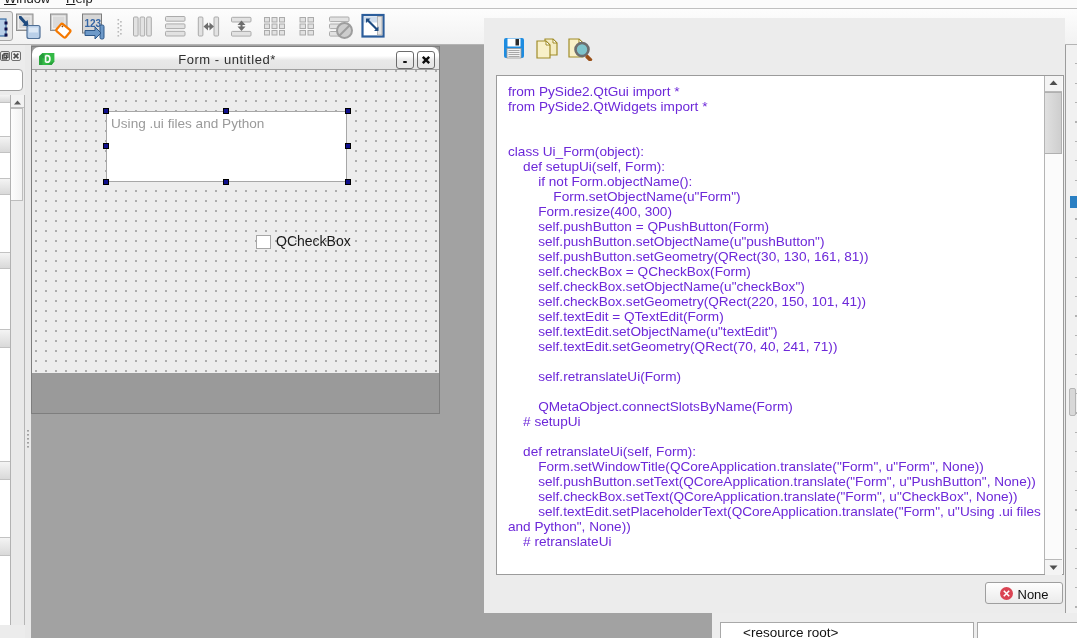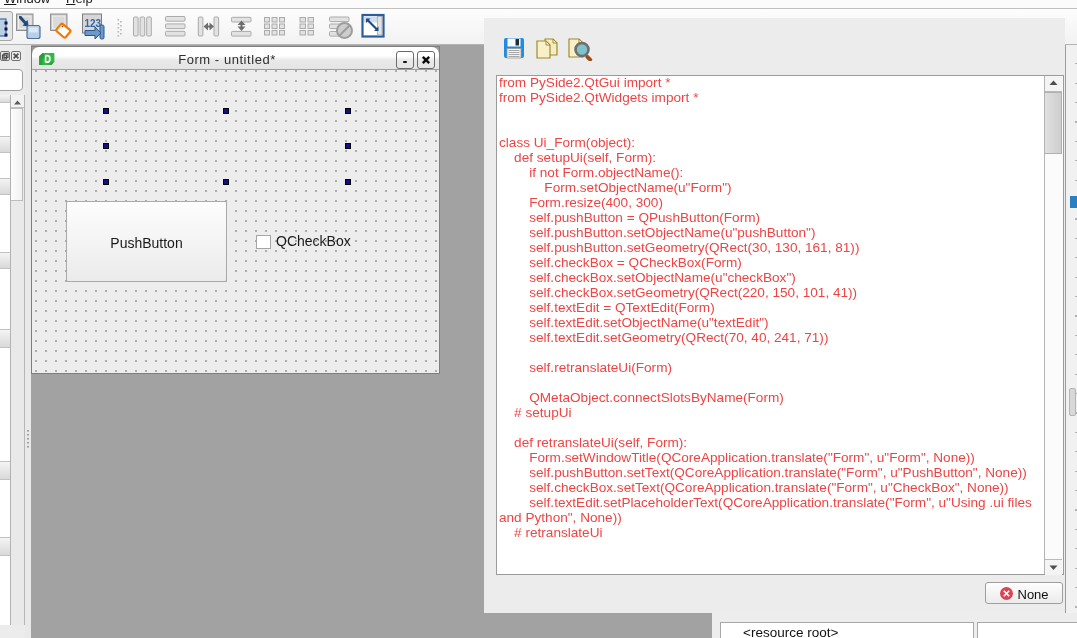--- a/index.html
+++ b/index.html
@@ -146,21 +146,21 @@
     <rect x="2.2" y="18" width="1.6" height="1.6" fill="#8f8f8f"></rect>
   </svg>
 </div>
 
 <div class="abs" style="left:1065px;top:45px;width:12px;height:593px;background:#f1f1f1;border-left:1px solid #9c9c9c;box-sizing:border-box;z-index:1;" id="rightsliver">
   <div class="abs" style="right:0;top:0;width:2px;height:569px;background:repeating-linear-gradient(#f1f1f1 0px,#f1f1f1 18.2px,#b2b2b2 18.2px,#b2b2b2 19.4px);"></div>
     <div class="abs" style="left:4px;top:151px;width:8px;height:12px;background:#2a7fc2;"></div>
   <div class="abs" style="left:3px;top:343px;width:5px;height:26px;background:#d8d8d8;border:1px solid #b5b5b5;border-radius:2px;"></div>
 </div>
 
-<div class="abs" style="left:31px;top:46px;width:409px;height:328px;border:1px solid #7e7e7e;background:#9a9a9a;z-index:2;box-sizing:border-box;">
+<div class="abs" style="left:31px;top:46px;width:409px;height:368px;border:1px solid #7e7e7e;background:#9a9a9a;z-index:2;box-sizing:border-box;">
 
   <div class="abs" style="left:0;top:0;width:407px;height:23px;background:linear-gradient(#ffffff 40%,#e9e9e9 60%,#e4e4e4);border-bottom:1px solid #9f9f9f;border-radius:7px 7px 0 0;box-sizing:border-box;">
 
     <svg class="abs" style="left:6px;top:5px;" width="18" height="14" viewBox="0 0 18 14">
       <path d="M4.6,0.9 L16.4,0.9 L16.4,9.2 L13.6,12.9 L1.1,12.9 L1.1,4.2 Z" fill="#33b845"></path>
       <path d="M4.6,0.9 L1.1,4.2 L4.9,6.3 L9.2,6.9 Z" fill="#23963a" opacity="0.85"></path>
       <path d="M1.1,4.2 L1.1,12.9 L4.4,12.9 L4.4,5.9 Z" fill="#28a03c"></path>
       <path d="M16.4,9.2 L13.6,12.9 L9,12 Z" fill="#28a03c"></path>
       <path d="M7.6,3.6 L7.6,10.2 M7.6,3.6 L9.2,3.6 Q11.9,3.6 11.9,6.9 Q11.9,10.2 9.2,10.2 L7.6,10.2" stroke="#f4fbf4" stroke-width="1.7" fill="none"></path>
     </svg>
@@ -171,24 +171,24 @@
     </div>
     <div class="abs" style="left:384.5px;top:3.5px;width:16px;height:16px;border:1px solid #6c6c6c;border-radius:3px;">
       <svg width="16" height="16">
           <path d="M4.8,4.8 L11.2,11.2 M11.2,4.8 L4.8,11.2" stroke="#0c0c0c" stroke-width="2.4"></path>
         </svg>
     </div>
   </div>
 
   <div class="abs" style="left:0;top:23px;width:407px;height:303px;background-color:#ededed;background-image:radial-gradient(circle at 5px 5px,#9e9e9e 0.62px,rgba(0,0,0,0) 1.1px);background-size:10px 10px;background-position:-1px -4px;">
 
-
-    <div class="abs" style="left:34px;top:131px;width:159px;height:79px;background:linear-gradient(#fdfdfd,#ebebeb);border:1px solid #a9a9a9;border-radius:2px;">
-      <div class="abs" style="left:0;top:33px;width:159px;text-align:center;font-size:14px;color:#1a1a1a;">PushButton</div>
-    </div>
+    <div class="abs" style="left:74px;top:41px;width:239px;height:69px;background:#ffffff;border:1px solid #a7a7a7;">
+      <div class="abs" style="left:4px;top:4px;font-size:13.6px;color:#9a9a9a;">Using .ui files and Python</div>
+    </div>
+
 
     <div class="abs" style="left:224px;top:164.5px;width:14.5px;height:14.5px;background:#ffffff;border:1px solid #a6a6a6;box-sizing:border-box;"></div>
     <div class="abs" style="left:244px;top:163px;font-size:14px;color:#1a1a1a;">QCheckBox</div>
 
     <div class="abs" style="left:70.5px;top:37.5px;width:4px;height:4px;background:#10108c;border:1px solid #000;"></div>
     <div class="abs" style="left:190.5px;top:37.5px;width:4px;height:4px;background:#10108c;border:1px solid #000;"></div>
     <div class="abs" style="left:312.5px;top:37.5px;width:4px;height:4px;background:#10108c;border:1px solid #000;"></div>
     <div class="abs" style="left:70.5px;top:72.5px;width:4px;height:4px;background:#10108c;border:1px solid #000;"></div>
     <div class="abs" style="left:312.5px;top:72.5px;width:4px;height:4px;background:#10108c;border:1px solid #000;"></div>
     <div class="abs" style="left:70.5px;top:109px;width:4px;height:4px;background:#10108c;border:1px solid #000;"></div>
@@ -226,21 +226,21 @@
 
     <g>
       <path d="M66,2 L76,2 L80,6 L80,20 L66,20 Z" fill="#f8f0c8" stroke="#a08c28" stroke-width="1.2"></path>
       <path d="M76,2 L76,6 L80,6 Z" fill="#ffffff" stroke="#a08c28" stroke-width="1"></path>
       <circle cx="79" cy="12.5" r="6.5" fill="#7fc4cc" stroke="#6e6e6e" stroke-width="2.6"></circle>
       <rect x="84" y="17.5" width="7.5" height="3.8" rx="1.3" transform="rotate(45 84.5 18)" fill="#9a5018"></rect>
     </g>
   </svg>
 
   <div class="abs" style="left:12px;top:57px;width:568px;height:500px;background:#ffffff;border:1px solid #9b9b9b;box-sizing:border-box;" id="codebox">
-    <pre id="code" style="margin:0;position:absolute;left:2px;top:-1px;width:541px;font-family:'Liberation Sans',sans-serif;font-size:13.6px;line-height:15px;white-space:pre-wrap;overflow-wrap:break-word;color:#ef4444;">from PySide2.QtGui import *
+    <pre id="code" style="margin:9px;position:absolute;left:2px;top:-1px;width:541px;font-family:'Liberation Sans',sans-serif;font-size:13.6px;line-height:15px;white-space:pre-wrap;overflow-wrap:break-word;color:#6d28d9;">from PySide2.QtGui import *
 from PySide2.QtWidgets import *
 
 
 class Ui_Form(object):
     def setupUi(self, Form):
         if not Form.objectName():
             Form.setObjectName(u"Form")
         Form.resize(400, 300)
         self.pushButton = QPushButton(Form)
         self.pushButton.setObjectName(u"pushButton")

